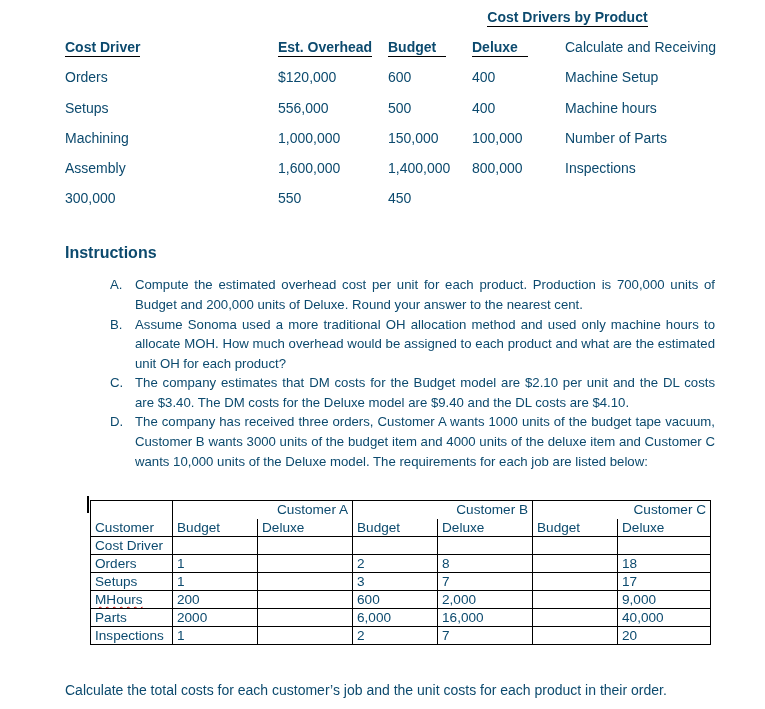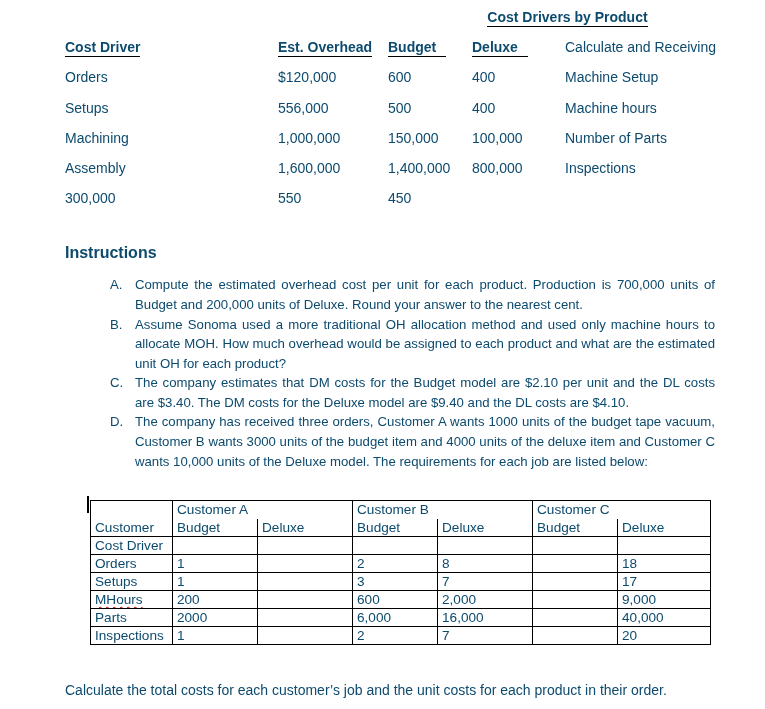--- a/index.html
+++ b/index.html
@@ -21,21 +21,21 @@
   
   .ins-head { margin-top:30px; font-weight:bold; font-size:16px; line-height:20px; }
   .ins-list { margin-top:12px; font-size:13.2px; line-height:19.6px; }
   .item { position:relative; padding-left:70px; text-align:justify; }
   .letter { position:absolute; left:45px; }
   
   .caret { position:absolute; left:87px; top:496px; width:1.5px; height:17px; background:#000; }
   
   .cust { position:absolute; left:90px; top:500px; width:620px; border-collapse:collapse; table-layout:fixed; font-size:13.6px; }
   .cust td { border:1px solid #000; height:18px; line-height:17px; padding:0 4px; white-space:nowrap; overflow:hidden; vertical-align:middle; }
-  .cust tr.gh td { border-bottom:none; }
+  .cust tr.gh td { border-bottom:none;text-align:right; }
   .cust tr.sh td { border-top:none; }
   .misspell { text-decoration:underline; text-decoration-style:wavy; text-decoration-color:#c00000; text-decoration-thickness:1px; text-underline-offset:2px; }
   
   .footer { position:absolute; left:65px; top:681px; font-size:14px; line-height:18px; }
 </style>
 </head>
 <body>
 
 <div class="page">
 

